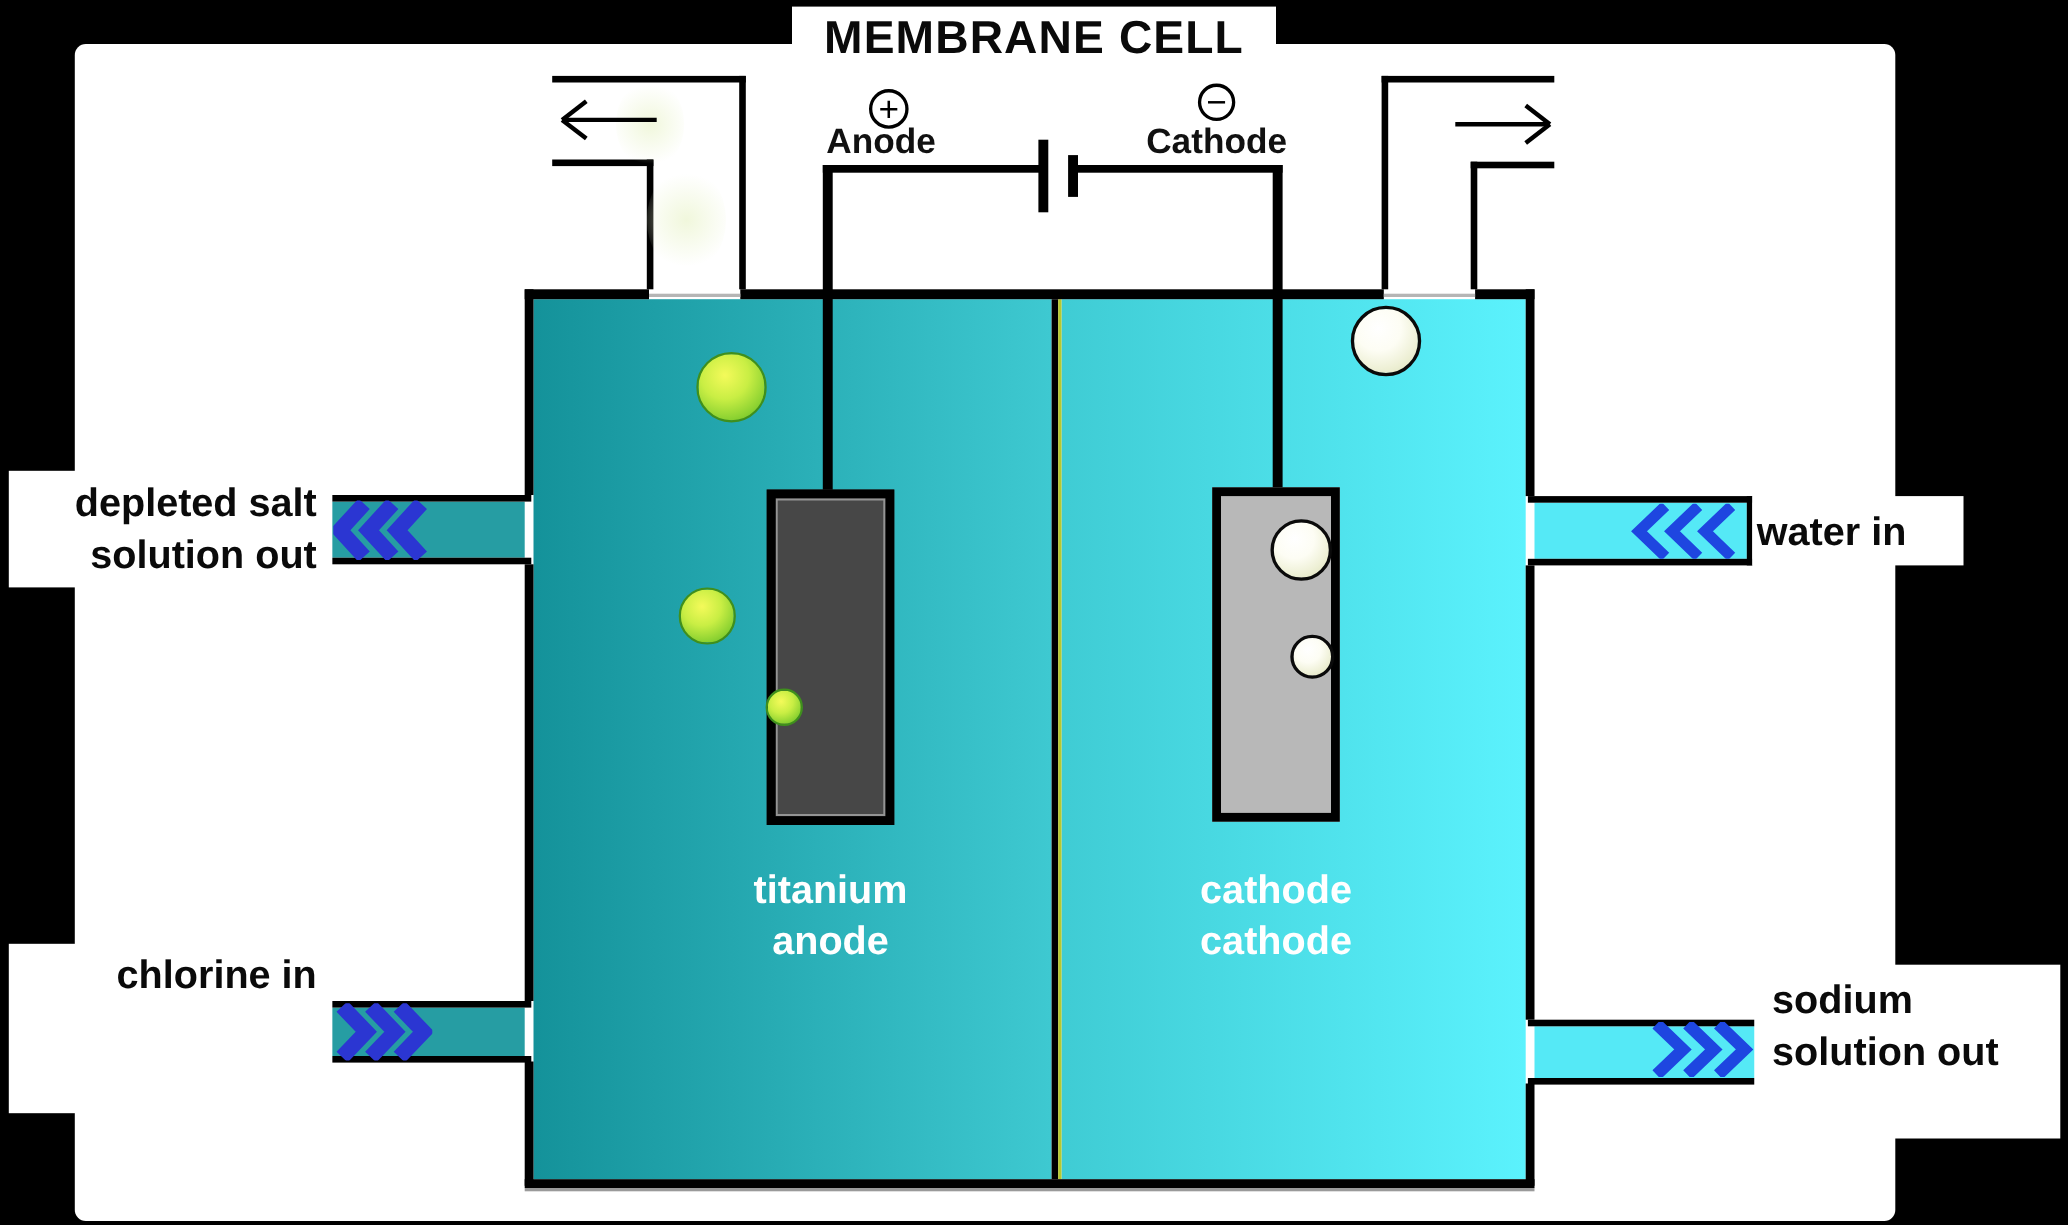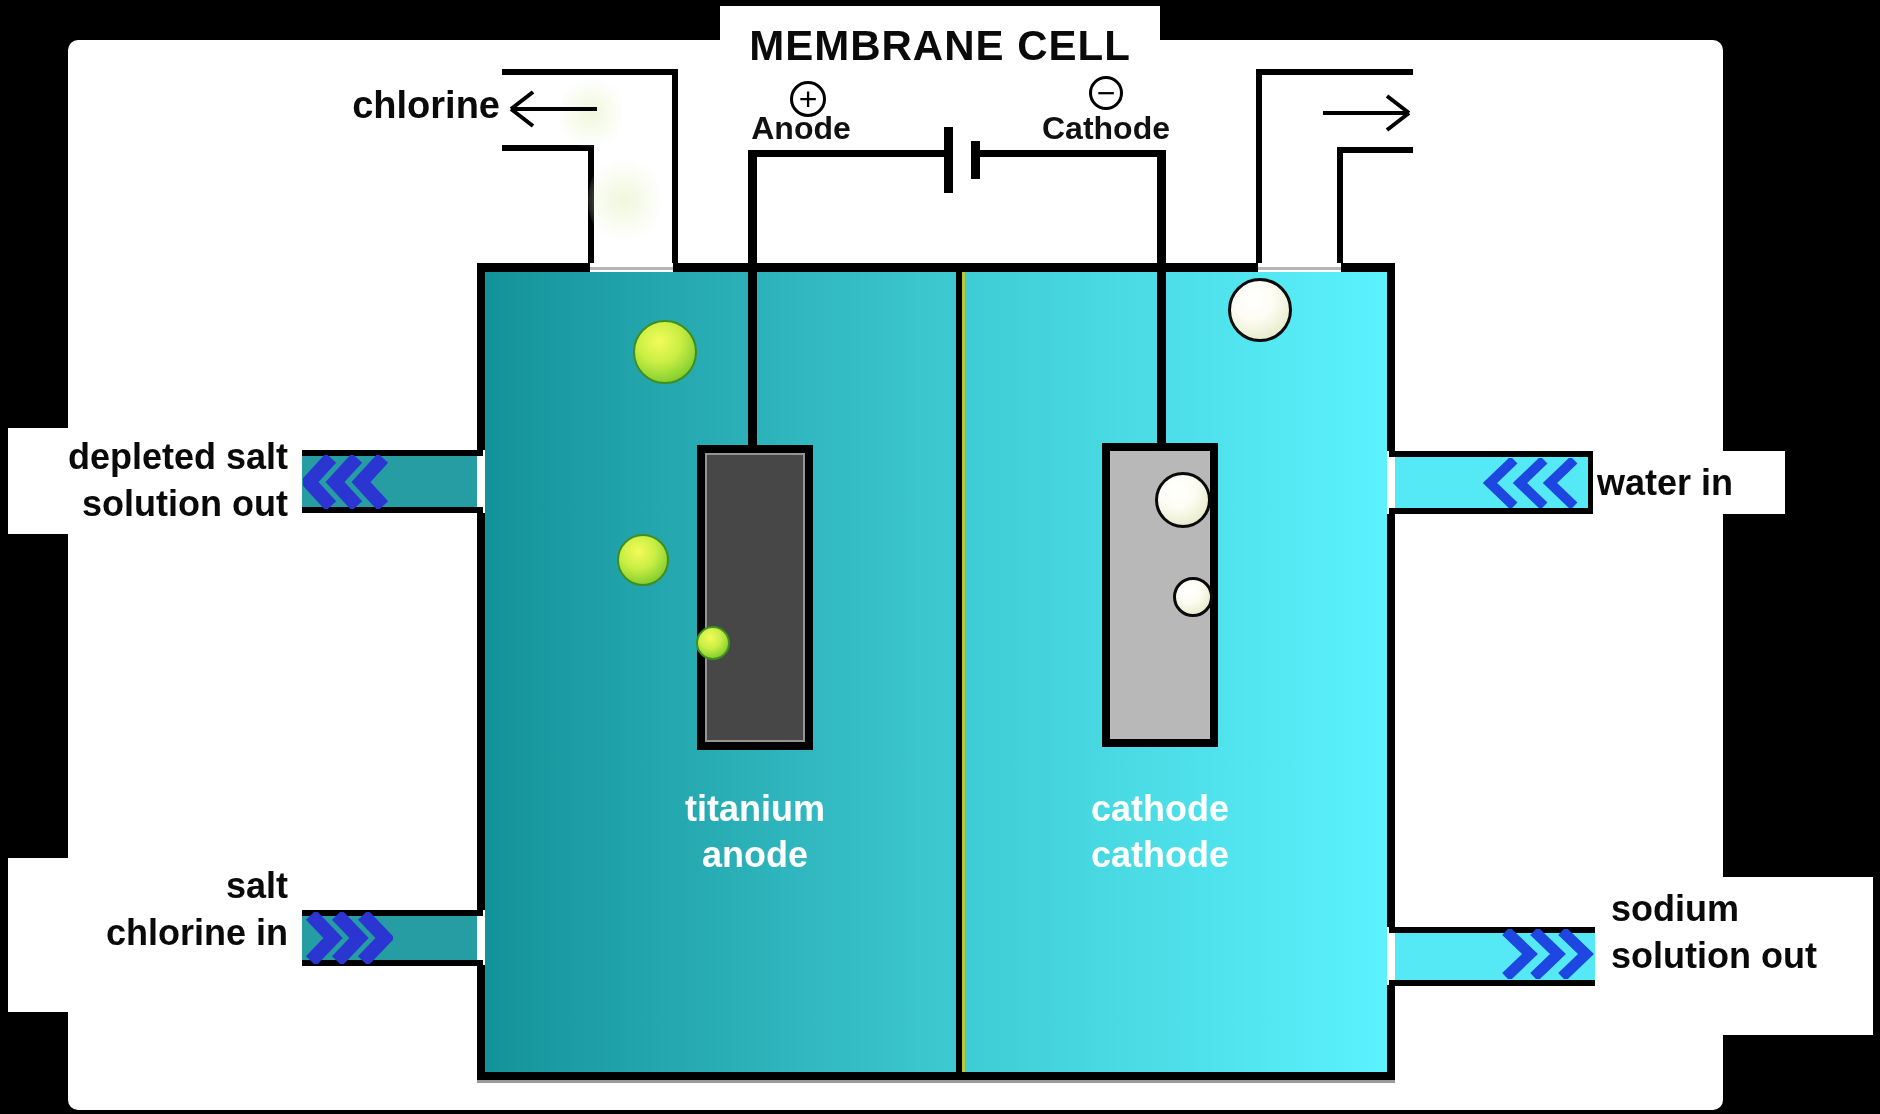--- a/index.html
+++ b/index.html
@@ -23,21 +23,21 @@
      display:flex;align-items:center;justify-content:center;font-size:32px;color:#000;}
 </style>
 </head>
 <body>
 
 <div id="stage">
 
   <div class="abs" style="left:68px;top:40px;width:1655px;height:1070px;background:#fff;border-radius:10px;"></div>
 
   <div class="abs" style="left:720px;top:6px;width:440px;height:54px;background:#fff;text-align:center;">
-    <div style="font-size:42px;font-weight:800;letter-spacing:1px;line-height:56px;color:#0a0a0a;margin-top:12px;">MEMBRANE CELL</div>
+    <div style="font-size:42px;font-weight:800;letter-spacing:1px;line-height:56px;color:#0a0a0a;">MEMBRANE CELL</div>
   </div>
 
   <div class="abs" style="left:485px;top:272px;width:471px;height:800px;
               background:linear-gradient(to right,#14929a,#3ec9d1);"></div>
   <div class="abs" style="left:965px;top:272px;width:422px;height:800px;
               background:linear-gradient(to right,#3fccd4,#5bf2fd);"></div>
   <div class="blk" style="left:956px;top:272px;width:6px;height:800px;"></div>
   <div class="abs" style="left:962px;top:272px;width:3px;height:800px;background:#b6c92f;"></div>
 
   <div class="blk" style="left:477px;top:263px;width:113px;height:9px;"></div>
@@ -76,21 +76,20 @@
 
   <div class="term-circle" style="left:790px;top:81px;width:30px;height:30px;">
     <span>+</span>
   </div>
   <div class="term-circle" style="left:1089px;top:76px;width:28px;height:28px;">
     <span>−</span>
   </div>
   <div class="termlbl" style="left:701px;top:110px;width:200px;">Anode</div>
   <div class="termlbl" style="left:1006px;top:110px;width:200px;">Cathode</div>
 
-  <div class="gaslbl" style="left:270px;top:84px;width:230px;text-align:right;">chlorine</div>
   <svg class="abs" style="left:505px;top:87px;" width="95" height="44" viewBox="0 0 95 44">
     <line x1="92" y1="22" x2="6" y2="22" stroke="#000" stroke-width="4"></line>
     <line x1="28" y1="5" x2="6" y2="22" stroke="#000" stroke-width="4"></line>
     <line x1="28" y1="39" x2="6" y2="22" stroke="#000" stroke-width="4"></line>
   </svg>
   <svg class="abs" style="left:1320px;top:91px;" width="95" height="44" viewBox="0 0 95 44">
     <line x1="3" y1="22" x2="89" y2="22" stroke="#000" stroke-width="4"></line>
     <line x1="67" y1="5" x2="89" y2="22" stroke="#000" stroke-width="4"></line>
     <line x1="67" y1="39" x2="89" y2="22" stroke="#000" stroke-width="4"></line>
   </svg>
@@ -152,21 +151,20 @@
     <path d="M32,2 L56,25 L32,48" stroke="#1e46e0" stroke-width="11" fill="none"></path>
     <path d="M60,2 L84,25 L60,48" stroke="#1e46e0" stroke-width="11" fill="none"></path>
   </svg>
 
   <div class="lbl" style="left:8px;top:428px;width:280px;height:101px;text-align:right;padding-right:14px;padding-top:5px;">
     <span>depleted salt</span>
     <span>solution out</span>
   </div>
 
   <div class="lbl" style="left:8px;top:858px;width:280px;height:150px;text-align:right;padding-right:14px;padding-top:4px;">
-    <span>salt</span>
     <span>chlorine in</span>
   </div>
 
   <div class="lbl" style="left:1593px;top:451px;width:188px;height:63px;text-align:left;padding-left:4px;">
     <span style="line-height:63px;">water in</span>
   </div>
 
   <div class="lbl" style="left:1595px;top:877px;width:262px;height:150px;text-align:left;padding-left:16px;padding-top:8px;">
     <span>sodium</span>
     <span>solution out</span>

